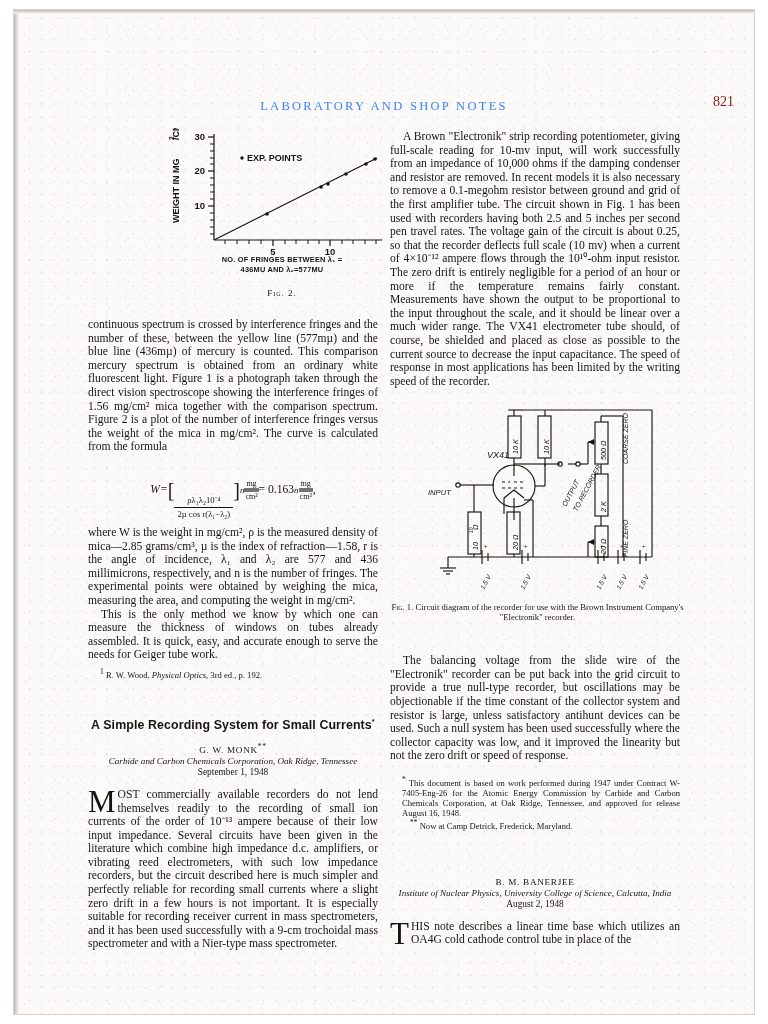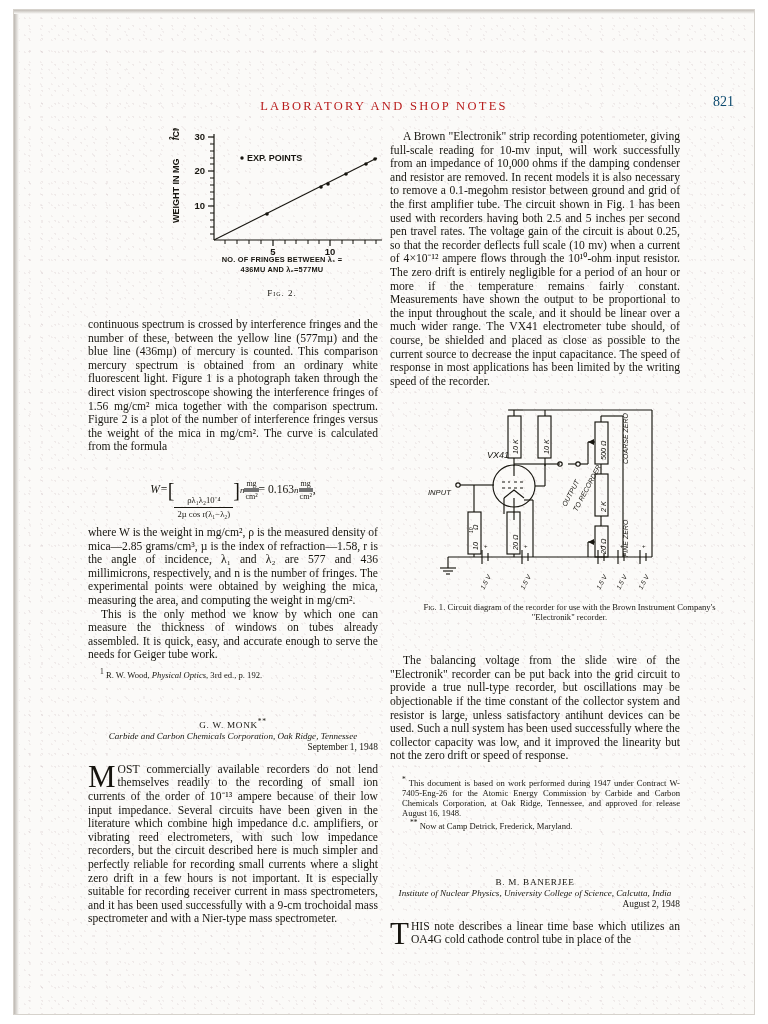--- a/index.html
+++ b/index.html
@@ -40,27 +40,27 @@
 
   
   .runhead {
     position: absolute;
     left: 0; top: 86px; width: 740px;
     text-align: center;
   }
   .runhead .rh-title {
     font-size: 12.5px;
     letter-spacing: 2.3px;
-    color: #b91c1c;
+    color: #3b82f6;
   }
   .folio {
     position: absolute;
     right: 20px; top: 84px;
     font-size: 14px;
-    color: #0c4a6e;
+    color: #7f1d1d;
   }
 
   
   .col { position:absolute; width: 290px; color:#17150f; }
   .col-left  { left: 74px;  top: 120px; }
   .col-right { left: 376px; top: 120px; }
 
   p.body {
     margin: 0;
     font-size: 11.6px;
@@ -104,21 +104,21 @@
     letter-spacing: .7px;
     margin-top: 10px;
   }
   .art-affil {
     text-align: center;
     font-size: 9.1px;
     font-style: italic;
     margin-top: 1px;
   }
   .art-date {
-    text-align: right;
+    text-align: center;
     font-size: 9.4px;
     margin-top: 1px;
   }
   .sup { font-size: 7.5px; vertical-align: super; }
 
   
   .formula {
     margin: 7px 0 7px 0;
     text-align: center;
     font-size: 11.6px;
@@ -268,20 +268,21 @@
         <div class="formula">
           <span class="ital">W=</span><span class="brk">[</span><span class="frac"><span class="num">ρλ₁λ₂10⁻⁴</span><span class="den">2µ cos r(λ₁−λ₂)</span></span><span class="brk">]</span><span class="ital" style="font-size:9px">n</span><span class="units"><span class="u-n">mg</span><span class="u-d">cm²</span></span><span>= 0.163</span><span class="ital" style="font-size:9px">n</span><span class="units"><span class="u-n">mg</span><span class="u-d">cm²</span></span><span>,</span>
         </div>
 
         <p class="body">where W is the weight in mg/cm², ρ is the measured density of mica—2.85 grams/cm³, µ is the index of refraction—1.58, r is the angle of incidence, λ₁ and λ₂ are 577 and 436 millimicrons, respectively, and n is the number of fringes. The experimental points were obtained by weighing the mica, measuring the area, and computing the weight in mg/cm².</p>
         <p class="body indent">This is the only method we know by which one can measure the thickness of windows on tubes already assembled. It is quick, easy, and accurate enough to serve the needs for Geiger tube work.</p>
 
         <p class="footnote"><span class="fn-mark">1</span><span> R. W. Wood, </span><span class="ital">Physical Optics</span><span>, 3rd ed., p. 192.</span></p>
 
         <div style="margin-top:37px;">
+          <h2 class="art-title"><span>A Simple Recording System for Small Currents</span><span class="sup">*</span></h2>
           <div class="art-author"><span class="smcaps">G. W. MONK</span><span class="sup">**</span></div>
           <div class="art-affil">Carbide and Carbon Chemicals Corporation, Oak Ridge, Tennessee</div>
           <div class="art-date">September 1, 1948</div>
         </div>
 
         <p class="body dropcap-para" style="margin-top:11px;"><span class="dropcap">M</span><span>OST commercially available recorders do not lend themselves readily to the recording of small ion currents of the order of 10⁻¹³ ampere because of their low input impedance. Several circuits have been given in the literature which combine high impedance d.c. amplifiers, or vibrating reed electrometers, with such low impedance recorders, but the circuit described here is much simpler and perfectly reliable for recording small currents where a slight zero drift in a few hours is not important. It is especially suitable for recording receiver current in mass spectrometers, and it has been used successfully with a 9-cm trochoidal mass spectrometer and with a Nier-type mass spectrometer.</span></p>
       </div>
     </div>
 
     <div class="col col-right">
@@ -423,21 +424,21 @@
             <text transform="translate(238,155) rotate(-90)" font-size="7">FINE ZERO</text>
 
             <text transform="translate(94,188) rotate(-62)" font-size="6.6">1.5 V</text>
             <text transform="translate(134,188) rotate(-62)" font-size="6.6">1.5 V</text>
             <text transform="translate(210,188) rotate(-62)" font-size="6.6">1.5 V</text>
             <text transform="translate(230,188) rotate(-62)" font-size="6.6">1.5 V</text>
             <text transform="translate(252,188) rotate(-62)" font-size="6.6">1.5 V</text>
           </g>
         </svg>
 
-        <div class="caption" style="top:200px;margin-left:32px;">
+        <div class="caption" style="top:200px;">
           <span class="smcaps">Fig. 1.</span>
           <span>Circuit diagram of the recorder for use with the Brown Instrument Company's "Electronik" recorder.</span>
         </div>
       </div>
 
       <p class="body indent" style="margin-top:22px;">The balancing voltage from the slide wire of the "Electronik" recorder can be put back into the grid circuit to provide a true null-type recorder, but oscillations may be objectionable if the time constant of the collector system and resistor is large, unless satisfactory antihunt devices can be used. Such a null system has been used successfully where the collector capacity was low, and it improved the linearity but not the zero drift or speed of response.</p>
 
       <p class="footnote" style="margin-top:12px;"><span class="fn-mark">*</span> <span>This document is based on work performed during 1947 under Contract W-7405-Eng-26 for the Atomic Energy Commission by Carbide and Carbon Chemicals Corporation, at Oak Ridge, Tennessee, and approved for release August 16, 1948.</span></p>
       <p class="footnote" style="margin-top:0; text-indent:8px;"><span class="fn-mark">**</span> <span>Now at Camp Detrick, Frederick, Maryland.</span></p>
 

